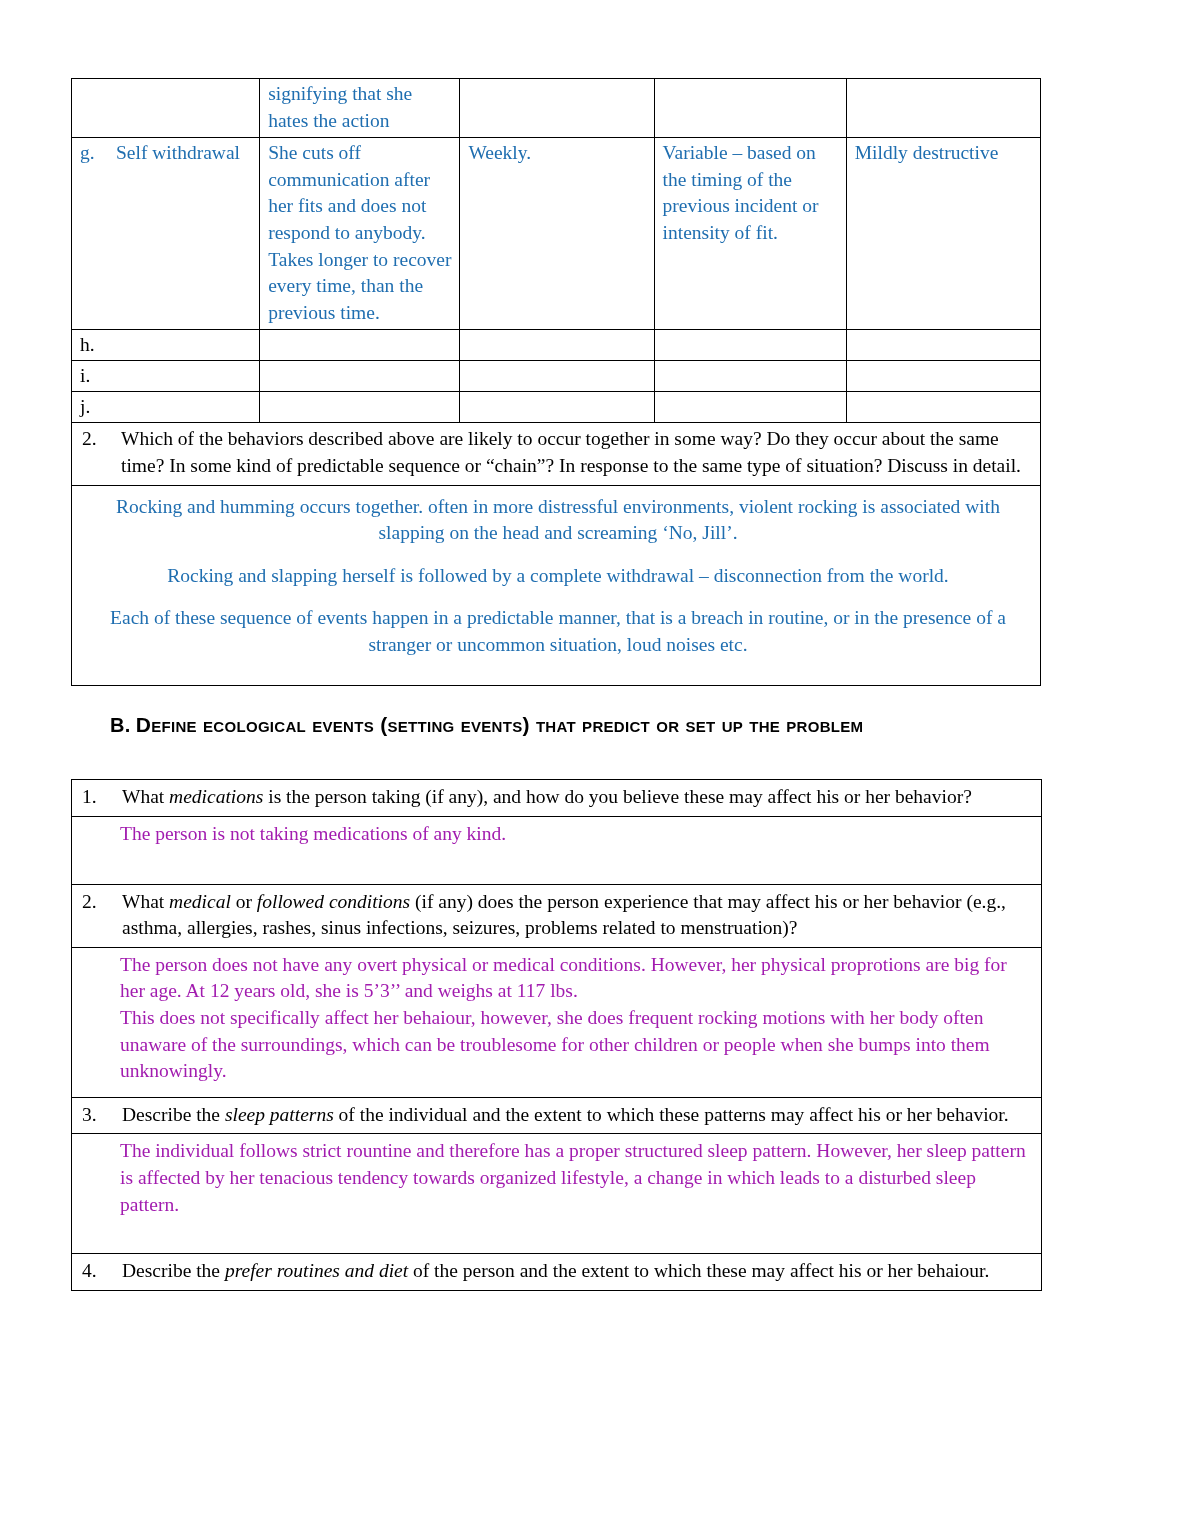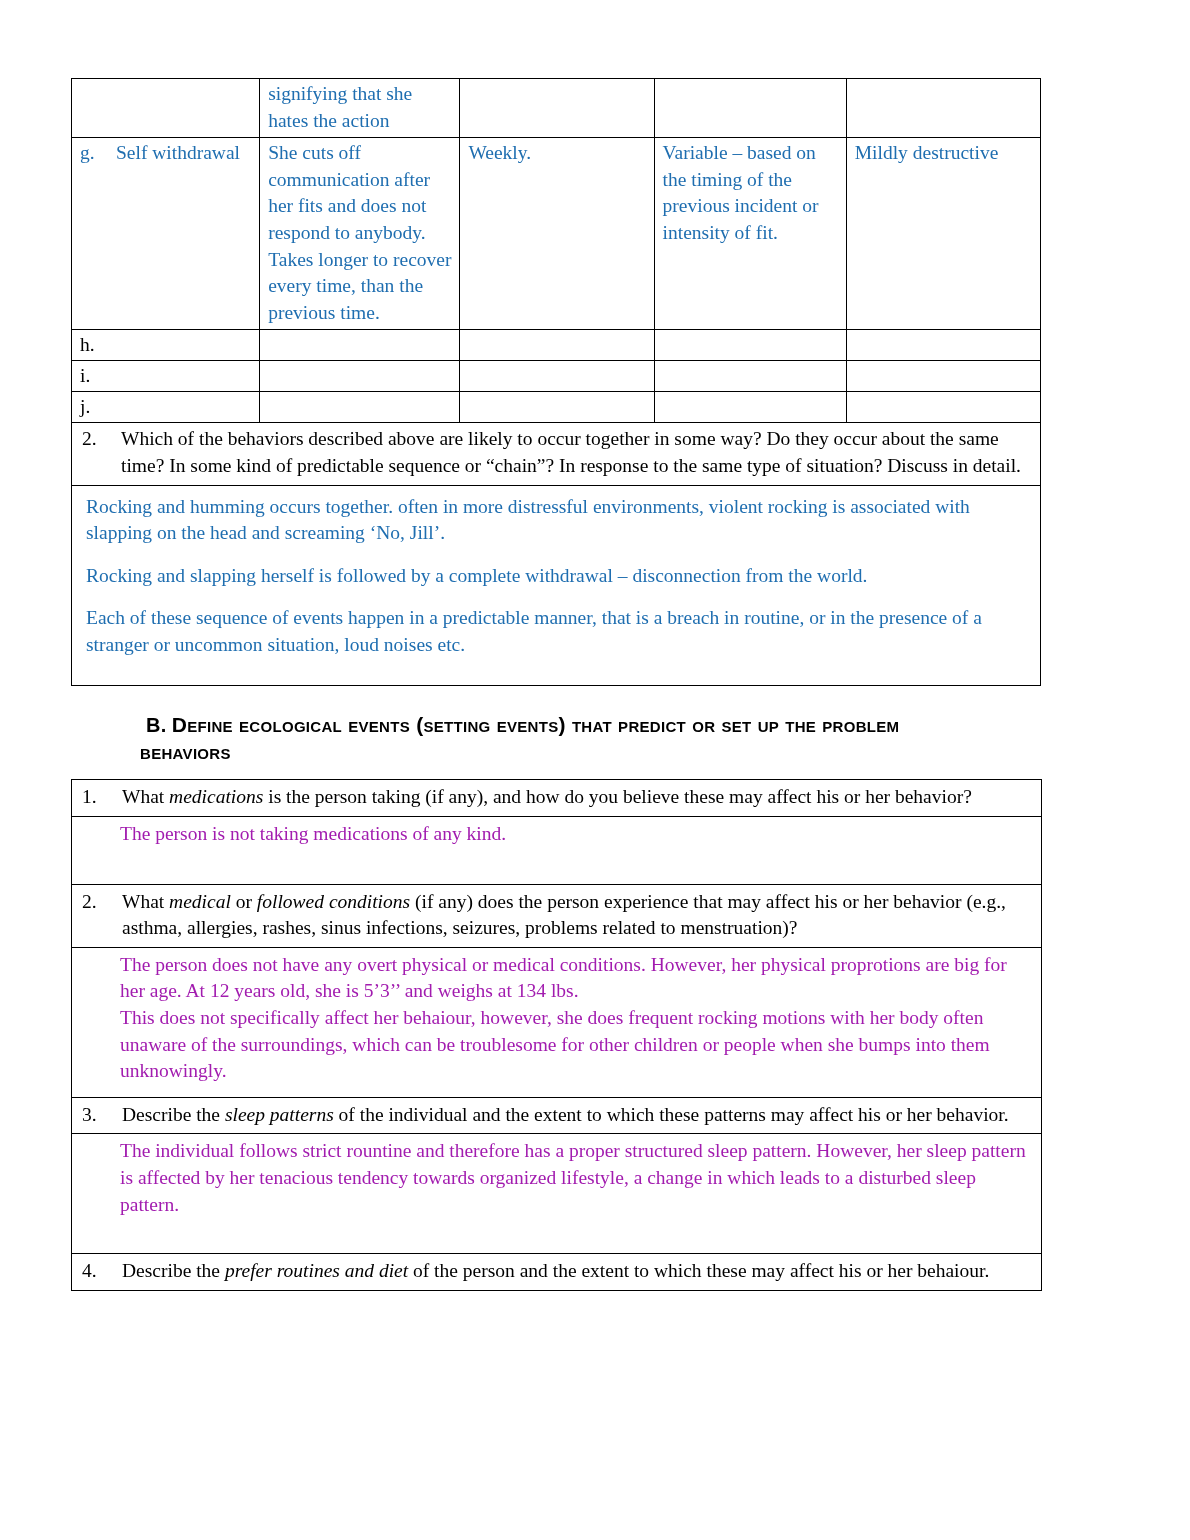--- a/index.html
+++ b/index.html
@@ -68,20 +68,21 @@
     position: relative;
     padding: 3px 8px 5px 49px !important;
   }
   .qrow .qnum {
     position: absolute;
     left: 10px;
     top: 3px;
   }
   .ansrow {
     padding: 8px 10px 10px 14px !important;
+    text-align: center;
   }
   .ansrow p {
     margin: 0 0 16px 0;
   }
   .ansrow p:last-child { margin-bottom: 16px; }
 
   
   #section-heading {
     position: absolute;
     left: 110px;
@@ -103,21 +104,20 @@
   }
   #section-heading .hang {
     display: block;
     padding-left: 30px;
     text-indent: 0;
   }
   #section-heading .line1 {
     display: block;
     padding-left: 0;
     text-indent: 0;
-    margin-left: 36px;
   }
 
   
   #ecological-table {
     position: absolute;
     left: 71px;
     top: 779px;
     width: 970px;
   }
   #ecological-table td {
@@ -219,21 +219,20 @@
         </td>
       </tr>
     </tbody>
   </table>
 
   <div id="section-heading">
     <span class="line1">
       <span class="letter">B.</span>
       <span class="caps">Define ecological events (setting events) that predict or set up the problem</span>
     </span>
-    <span class="hang caps">behaviors</span>
   </div>
 
   <table id="ecological-table">
     <colgroup>
         <col style="width:970px">
       </colgroup>
     <tbody>
 
       <tr>
         <td class="q-cell black">
@@ -248,21 +247,21 @@
       </tr>
 
       <tr>
         <td class="q-cell black">
           <span class="qnum">2.</span>
           <span>What </span><em>medical</em><span> or </span><em>followed conditions</em><span> (if any) does the person experience that may affect his or her behavior (e.g., asthma, allergies, rashes, sinus infections, seizures, problems related to menstruation)?</span>
         </td>
       </tr>
       <tr>
         <td class="a-cell" style="height:140px">
-          <span class="line">The person does not have any overt physical or medical conditions. However, her physical proprotions are big for her age. At 12 years old, she is 5’3’’ and weighs at 134 lbs.</span>
+          <span class="line">The person does not have any overt physical or medical conditions. However, her physical proprotions are big for her age. At 12 years old, she is 5’3’’ and weighs at 117 lbs.</span>
           <span class="line">This does not specifically affect her behaiour, however, she does frequent rocking motions with her body often unaware of the surroundings, which can be troublesome for other children or people when she bumps into them unknowingly.</span>
         </td>
       </tr>
 
       <tr>
         <td class="q-cell black">
           <span class="qnum">3.</span>
           <span>Describe the </span><em>sleep patterns</em><span> of the individual and the extent to which these patterns may affect his or her behavior.</span>
         </td>
       </tr>

